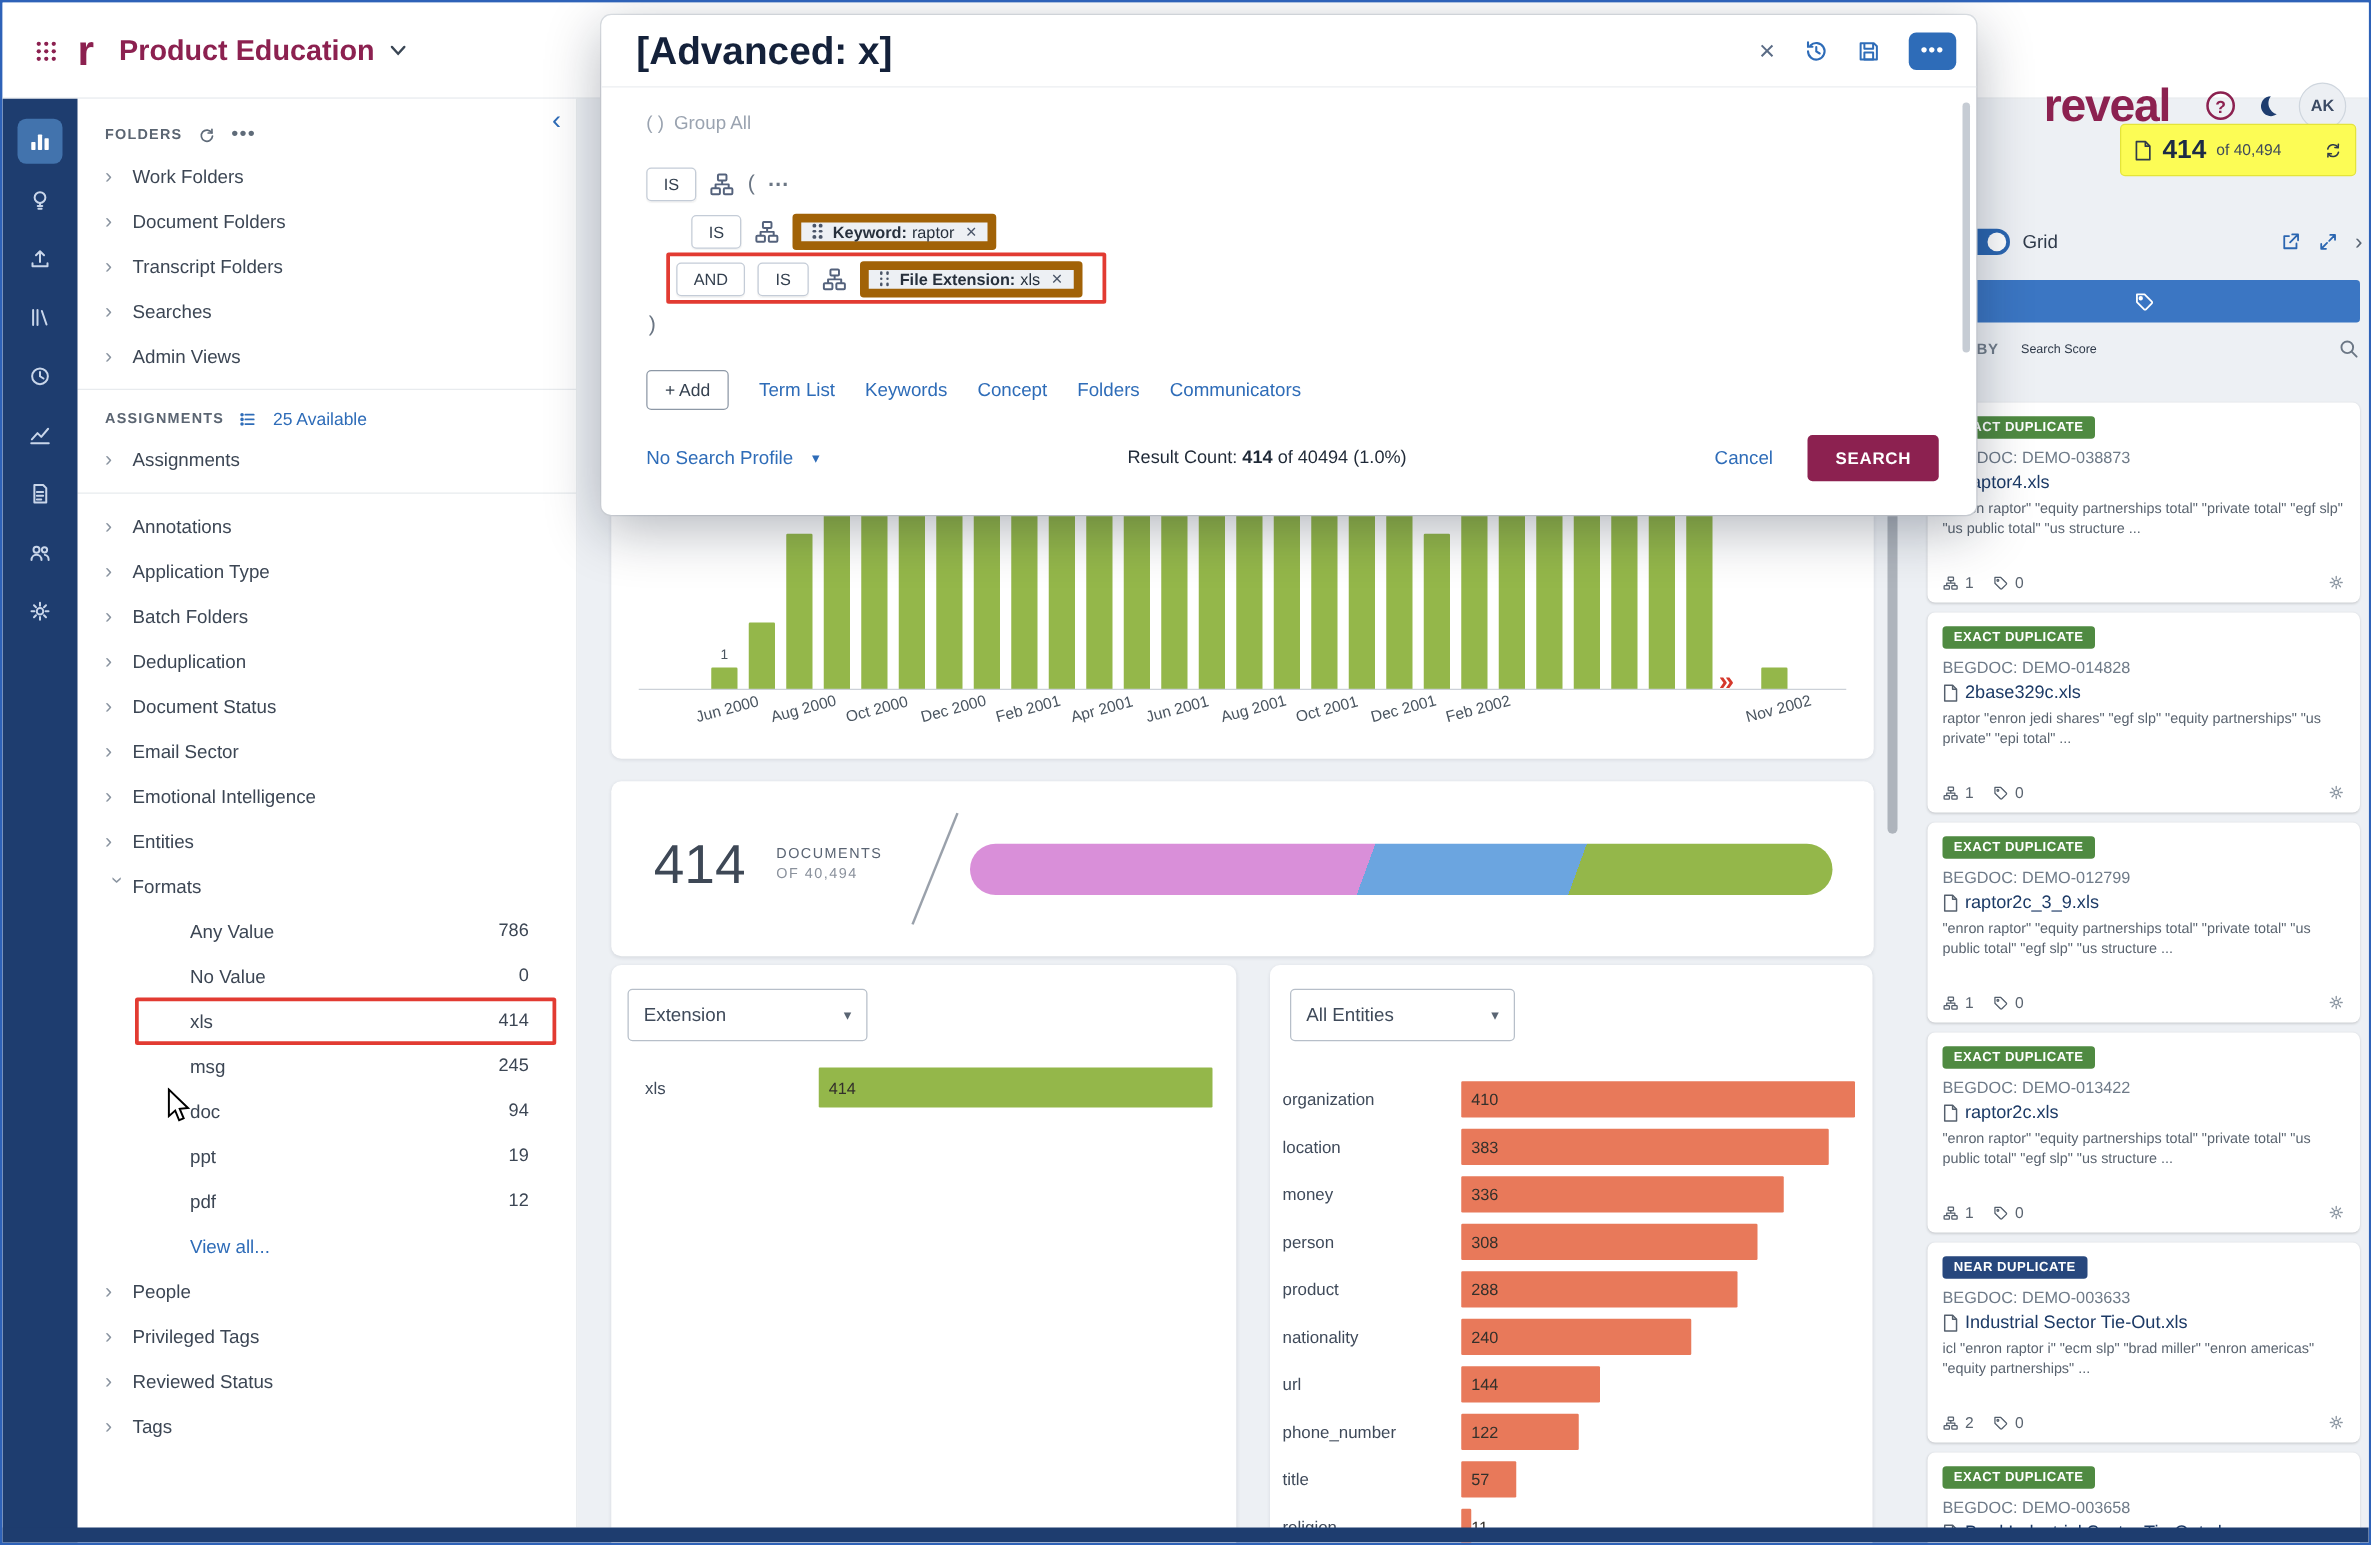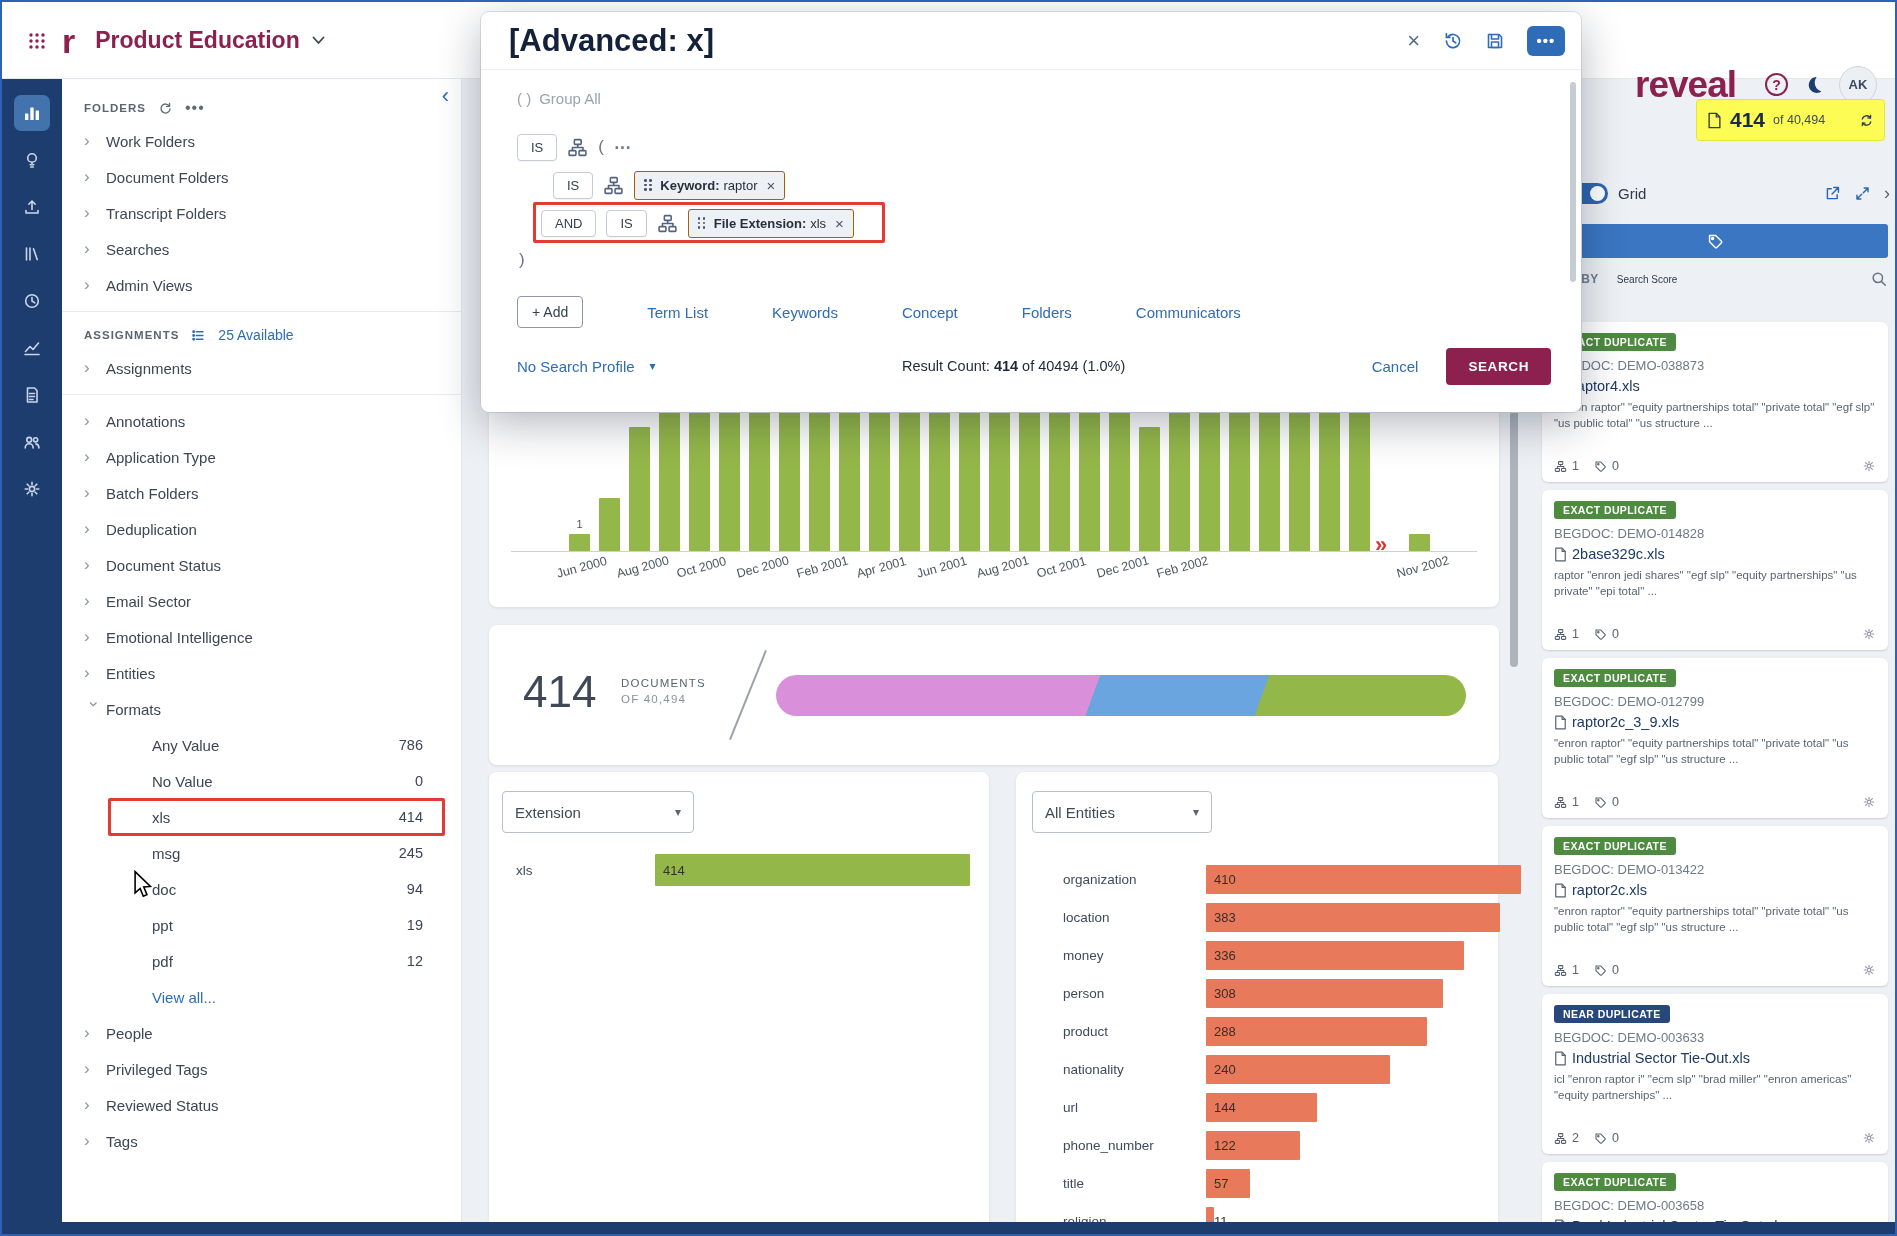--- a/index.html
+++ b/index.html
@@ -79,21 +79,21 @@
 
   
   .ext-card { left:487px; top:770px; width:500px; height:470px; }
   .ent-card { left:1014px; top:770px; width:482px; height:470px; }
   .dd { position:absolute; display:flex; align-items:center; justify-content:space-between; border:1px solid #b7bfc9; border-radius:4px; background:#fff; padding:0 12px; height:42px; font-size:15px; color:#3f4a5a; cursor:pointer; }
   .caret { color:#5a6573; font-size:12px; margin-left:8px; }
   #ext-rows { position:absolute; left:0; top:80px; right:14px; }
   #ent-rows { position:absolute; left:0; top:88px; right:10px; }
   .hrow { display:flex; align-items:center; }
   #ext-rows .hrow { height:36px; }
-  #ent-rows .hrow { height:38px;margin-left:37px; }
+  #ent-rows .hrow { height:38px; }
   .hlabel { font-size:13.5px; color:#3f4a5a; flex:none; }
   #ext-rows .hlabel { width:166px; padding-left:27px; }
   #ent-rows .hlabel { width:153px; padding-left:10px; }
   .hbar { display:flex; align-items:center; overflow:visible; flex:none; border-radius:1px; }
   #ext-rows .hbar { height:32px; }
   #ent-rows .hbar { height:29px; }
   .hval { margin-left:8px; font-size:13px; color:#33302b; white-space:nowrap; }
 
   
   .count-box { position:absolute; left:1694px; top:97px; width:189px; height:42px; background:#fcfc55; border:1px solid #e4e43a; border-radius:4px; display:flex; align-items:center; gap:8px; padding:0 10px; z-index:1; }
@@ -139,27 +139,27 @@
   .group-all { position:absolute; left:36px; top:78px; display:flex; align-items:center; gap:8px; font-size:15px; color:#9aa3b0; cursor:pointer; }
   .qrow { position:absolute; display:flex; align-items:center; gap:10px; height:30px; }
   .r1 { left:36px; top:120px; }
   .r2 { left:72px; top:158px; }
   .r3 { left:60px; top:196px; }
   .qbtn { padding:5px 13px; font-size:13px; color:#34404f; border:1px solid #c4ccd7; border-radius:4px; background:#fff; box-shadow:0 1px 1px rgba(0,0,0,.05); cursor:pointer; font-family:inherit; }
   .org { color:#54627c; }
   .paren { font-size:17px; color:#6b7684; }
   .paren.close { position:absolute; left:38px; top:238px; }
   .rowdots { font-size:17px; font-weight:700; color:#6b7684; cursor:pointer; }
-  .chip { display:inline-flex; align-items:center; background:#edf0f4; border:1px solid #a16207; border-radius:3px; height:29px; padding:0 9px; font-size:13px; color:#27303c; cursor:grab; }
+  .chip { display:inline-flex; align-items:center; background:#edf0f4; border:7px solid #a16207; border-radius:3px; height:29px; padding:0 9px; font-size:13px; color:#27303c; cursor:grab; }
   .chip b { font-weight:700; }
   .chipval { margin-left:4px; }
   .grip { display:inline-grid; grid-template-columns:repeat(2,4px); gap:2px 1px; margin-right:7px; }
   .grip i { width:2.5px; height:2.5px; background:#4a5568; border-radius:50%; }
   .chipx { margin-left:9px; font-size:15px; color:#4a5568; cursor:pointer; line-height:1; }
-  .m-actions { position:absolute; left:36px; top:284px; display:flex; align-items:center; gap:64px; }
+  .m-actions { position:absolute; left:36px; top:284px; display:flex; align-items:center; gap:24px; }
   .addbtn { padding:7px 14px; border:1px solid #8d98a6; border-radius:4px; background:#fff; font-size:14px; color:#34404f; cursor:pointer; font-family:inherit; }
   .actlink { font-size:15px; color:#2e6cb8; cursor:pointer; }
   .m-foot { position:absolute; left:36px; right:30px; top:334px; height:40px; display:flex; align-items:center; }
   .profile { display:flex; align-items:center; gap:7px; color:#2e6cb8; font-size:15px; cursor:pointer; }
   .profile .caret { color:#2e6cb8; }
   .result { flex:1; text-align:center; font-size:14.5px; color:#1f2937; }
   .result b { font-weight:700; }
   .cancel { color:#2e6cb8; font-size:15px; margin-right:28px; cursor:pointer; }
   .searchbtn { background:#8c2150; color:#fff; border:none; border-radius:4px; font-size:13.5px; font-weight:700; letter-spacing:.6px; padding:11px 22px; cursor:pointer; font-family:inherit; }
   .modal-redbox { position:absolute; left:52px; top:190px; width:352px; height:41px; border:3px solid #e23b32; border-radius:2px; z-index:5; pointer-events:none; }

